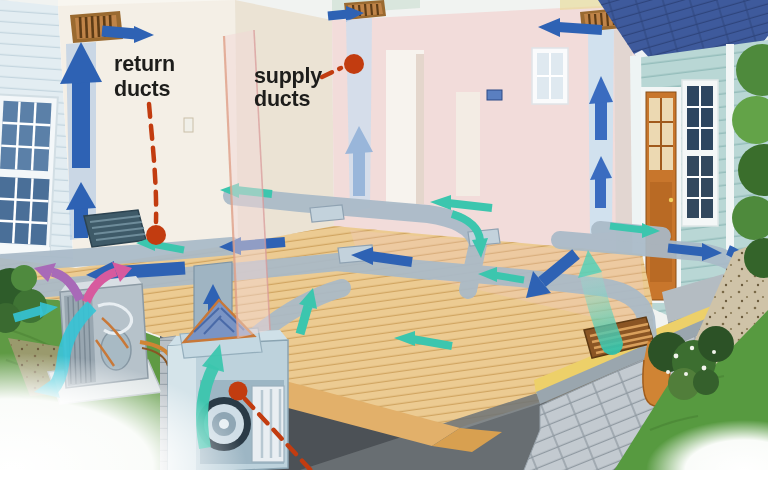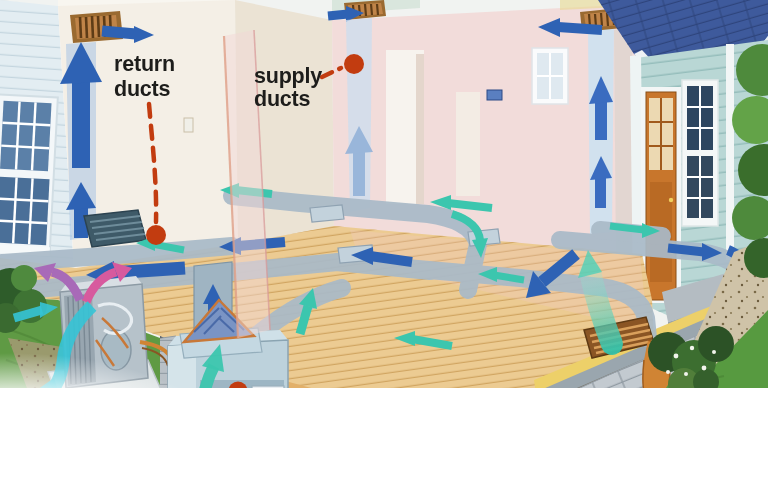--- a/index.html
+++ b/index.html
@@ -1,16 +1,16 @@
 <!DOCTYPE html>
 <html><head>
 <meta charset="utf-8">
 <style>
   html,body{margin:0;padding:0;background:#ffffff;}
-  .stage{position:relative;width:768px;height:388px;overflow:hidden;background:#3b82f6;}
+  .stage{position:relative;width:768px;height:470px;overflow:hidden;background:#3b82f6;}
   .stage svg{display:block;width:768px;height:480px;}
   text.cut-label{font-family:"Liberation Sans","DejaVu Sans",sans-serif;font-weight:700;font-size:21.5px;fill:#1d1d1b;letter-spacing:-0.2px;}
 </style>
 </head>
 <body>
 
 <div class="stage">
 <svg viewBox="0 0 768 480" xmlns="http://www.w3.org/2000/svg">
   <defs>
     <pattern id="planks" width="40" height="8" patternUnits="userSpaceOnUse" patternTransform="rotate(-8)">

